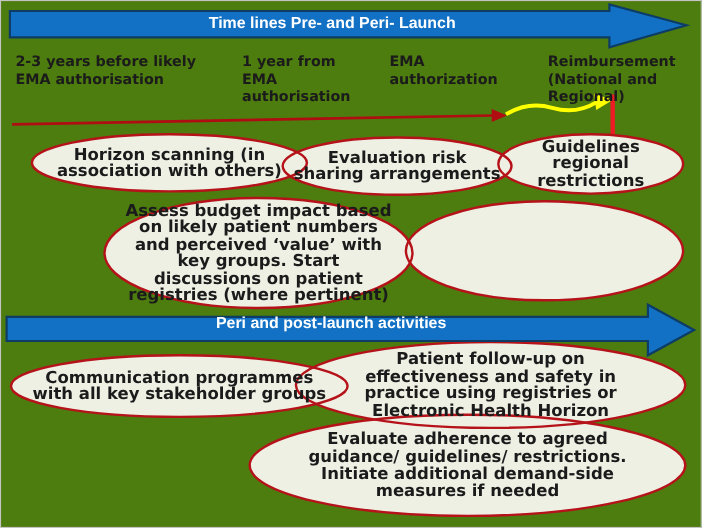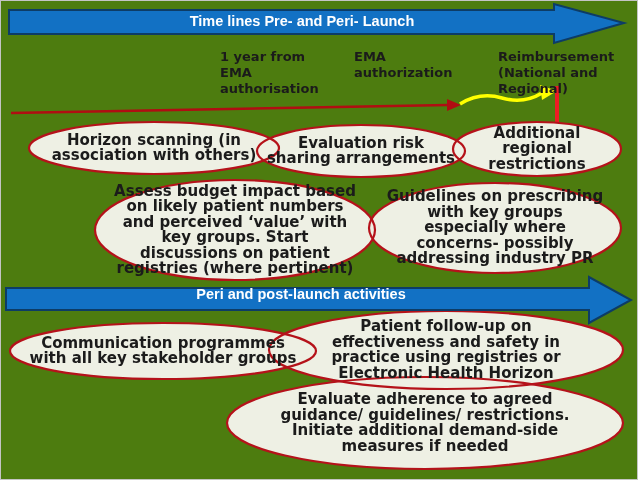--- a/index.html
+++ b/index.html
@@ -64,47 +64,44 @@
       <ellipse class="oval-stroke" cx="445" cy="349" rx="177" ry="39" stroke="#b5121a"></ellipse>
       <ellipse class="oval-stroke" cx="424" cy="422" rx="198" ry="46" stroke="#b5121a"></ellipse>
     </g>
 
     <polygon points="5,287 588,287 588,276 630,299 588,322 588,309 5,309" stroke-width="2" fill="#1271c4" stroke="#0d3c66"></polygon>
   </svg>
 
   <div class="txt banner-label" style="left:8px;top:9px;width:586px;height:24px;">Time lines Pre- and Peri- Launch</div>
   <div class="txt banner-label" style="left:5px;top:287px;width:590px;height:14px;">Peri and post-launch activities</div>
 
+  <div class="txt stage-label" style="left:13px;top:48px;width:185px;height:36px;">2-3 years before likely
+EMA authorisation</div>
   <div class="txt stage-label" style="left:219px;top:48px;width:120px;height:52px;">1 year from
 EMA
 authorisation</div>
   <div class="txt stage-label" style="left:353px;top:48px;width:120px;height:36px;">EMA
 authorization</div>
   <div class="txt stage-label" style="left:497px;top:48px;width:130px;height:52px;">Reimbursement
 (National and
 Regional)</div>
 
   <div class="txt oval-label" style="left:28px;top:121px;width:250px;height:52px;">Horizon scanning (in
 association with others)</div>
   <div class="txt oval-label" style="left:256px;top:124px;width:208px;height:52px;">Evaluation  risk
 sharing arrangements</div>
-  <div class="txt oval-label" style="left:452px;top:121px;width:168px;height:54px;">Additional
+  <div class="txt oval-label" style="left:452px;top:121px;width:168px;height:54px;">Guidelines
 regional
 restrictions</div>
   <div class="txt oval-label" style="left:94px;top:180px;width:280px;height:98px;">Assess budget impact based
 on likely patient numbers
 and perceived ‘value’ with
 key groups. Start
 discussions on patient
 registries (where pertinent)</div>
-  <div class="txt oval-label" style="left:368px;top:182px;width:252px;height:90px;">Guidelines on prescribing
-with key groups
-especially where
-concerns- possibly
-addressing industry PR</div>
   <div class="txt oval-label" style="left:9px;top:322px;width:306px;height:56px;">Communication programmes
 with all key stakeholder groups</div>
   <div class="txt oval-label" style="left:268px;top:310px;width:354px;height:78px;">Patient follow-up on
 effectiveness and safety in
 practice using registries or
 Electronic Health Horizon</div>
   <div class="txt oval-label" style="left:226px;top:376px;width:396px;height:92px;">Evaluate adherence to agreed
 guidance/ guidelines/ restrictions.
 Initiate additional demand-side
 measures if needed</div>

